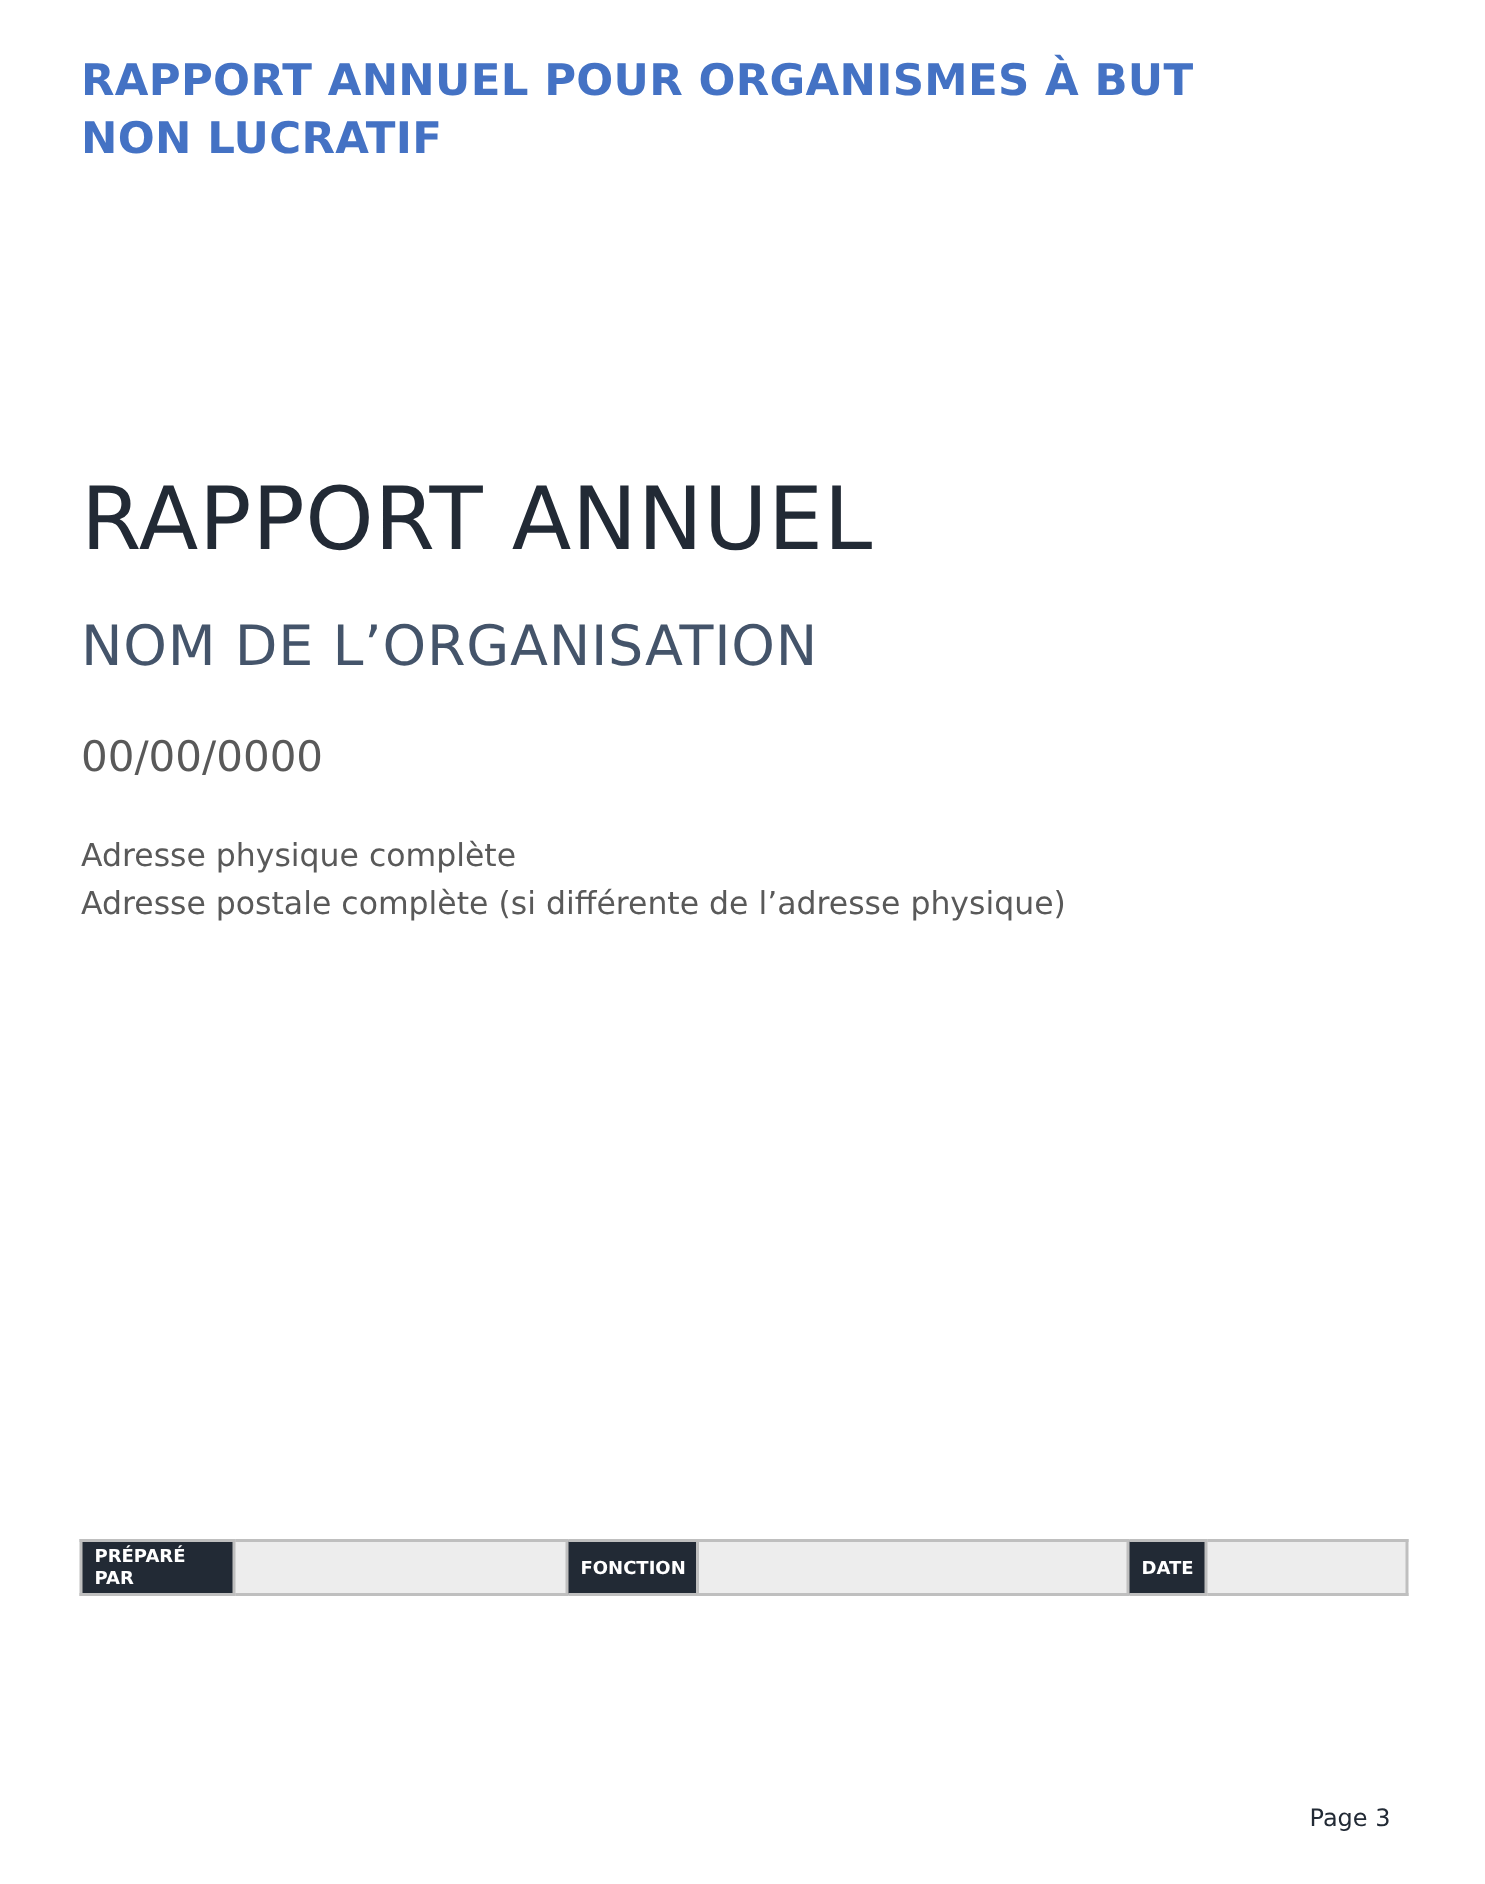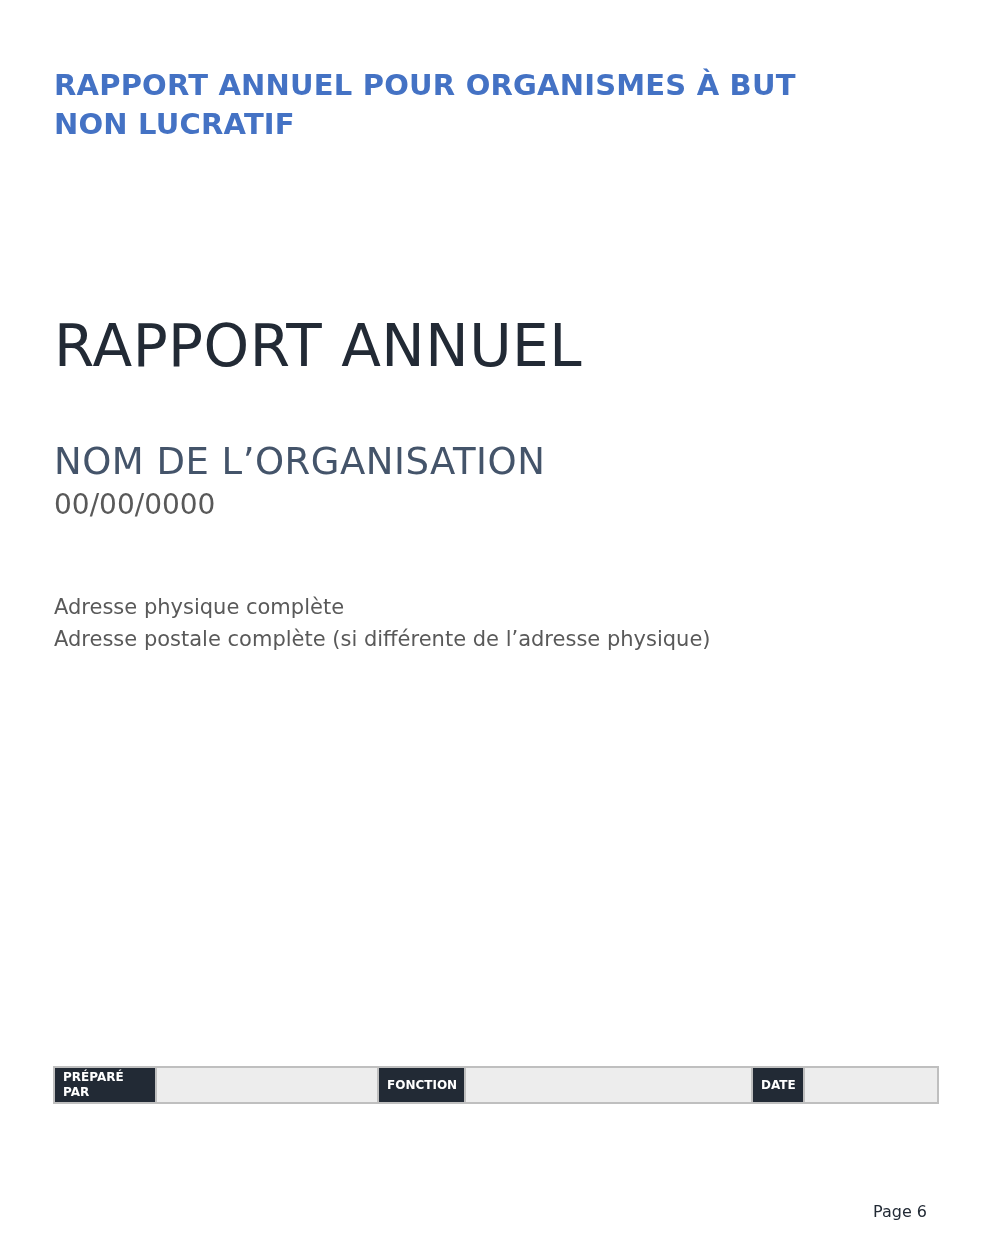--- a/index.html
+++ b/index.html
@@ -1,41 +1,41 @@
 <!DOCTYPE html>
 <html><head>
 <meta charset="utf-8">
 <style>
   html, body { margin: 0; padding: 0; background: #ffffff; }
   body { width: 990px; height: 1256px; position: relative; overflow: hidden; font-family: "DejaVu Sans", sans-serif; }
   .doc-header {
     position: absolute; left: 54px; top: 34px; width: 820px;
     color: #4472c4; font-family: "DejaVu Sans", sans-serif; font-weight: bold;
-    font-size: 29px; line-height: 39px; letter-spacing: 0.2px; margin-top: 32px;
+    font-size: 29px; line-height: 39px; letter-spacing: 0.2px;
   }
   .main-title {
     position: absolute; left: 54px; top: 312px;
     color: #222a35; font-family: "DejaVu Sans", sans-serif; font-weight: normal;
     font-size: 58px; line-height: 68px; letter-spacing: 0.5px; text-align: right;
   }
   .org-name {
     position: absolute; left: 54px; top: 408px;
-    color: #44546a; font-size: 37px; line-height: 46px; font-weight: normal; letter-spacing: 0.5px; margin-top: 31px;
+    color: #44546a; font-size: 37px; line-height: 46px; font-weight: normal; letter-spacing: 0.5px;
   }
   .date-text {
     position: absolute; left: 54px; top: 490px;
     color: #595959; font-size: 28px; line-height: 30px;
   }
   .contact {
     position: absolute; left: 54px; top: 554px;
-    color: #595959; font-size: 21px; line-height: 32.3px; margin-top: 37px;
+    color: #595959; font-size: 21px; line-height: 32.3px;
   }
   .contact div { white-space: nowrap; }
   table.sign {
-    position: absolute; left: 53px; top: 1066px; width: 884px;
+    position: absolute; left: 53px; top: 1026px; width: 884px;
     border-collapse: collapse; border: 2px solid #bfbfbf; table-layout: fixed;
   }
   table.sign td {
     border: 2px solid #bfbfbf; padding: 0 8px; height: 34px;
     font-size: 12px; font-weight: bold; color: #ffffff; line-height: 15px;
   }
   table.sign td.lbl1 { background: #222a35; }
   table.sign tr.r2 td.lbl1 { background: #323f4f; }
   table.sign td.val { background: #ededed; }
   .page-num {
@@ -73,13 +73,13 @@
     <td class="lbl1">PRÉPARÉ PAR</td>
     <td class="val"></td>
     <td class="lbl1">FONCTION</td>
     <td class="val"></td>
     <td class="lbl1">DATE</td>
     <td class="val"></td>
   </tr>
 </tbody>
   </table>
 
-<div class="page-num">Page 6</div>
+<div class="page-num">Page 3</div>
 
 </body></html>

